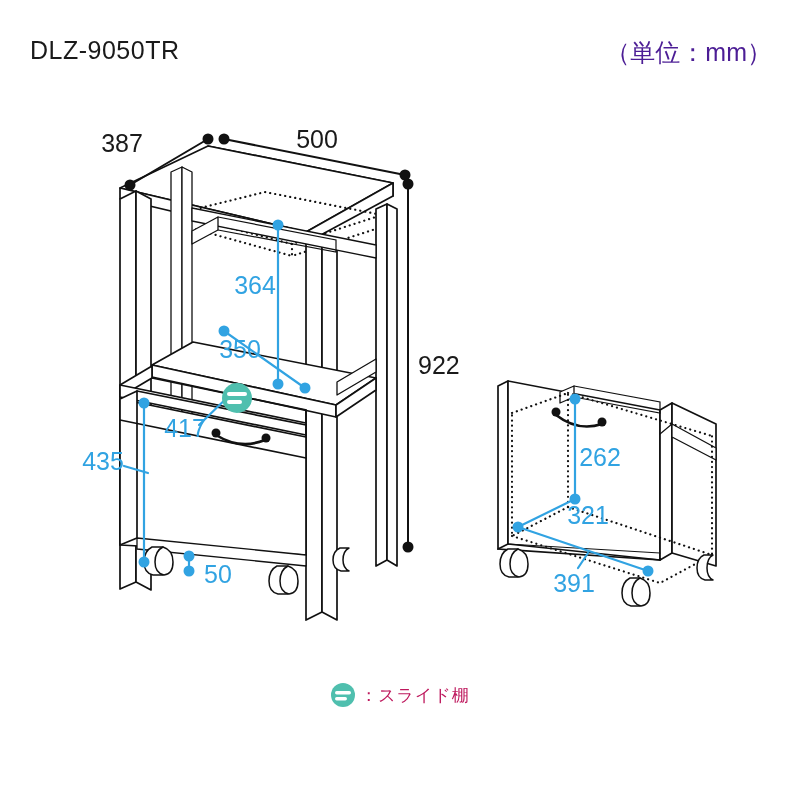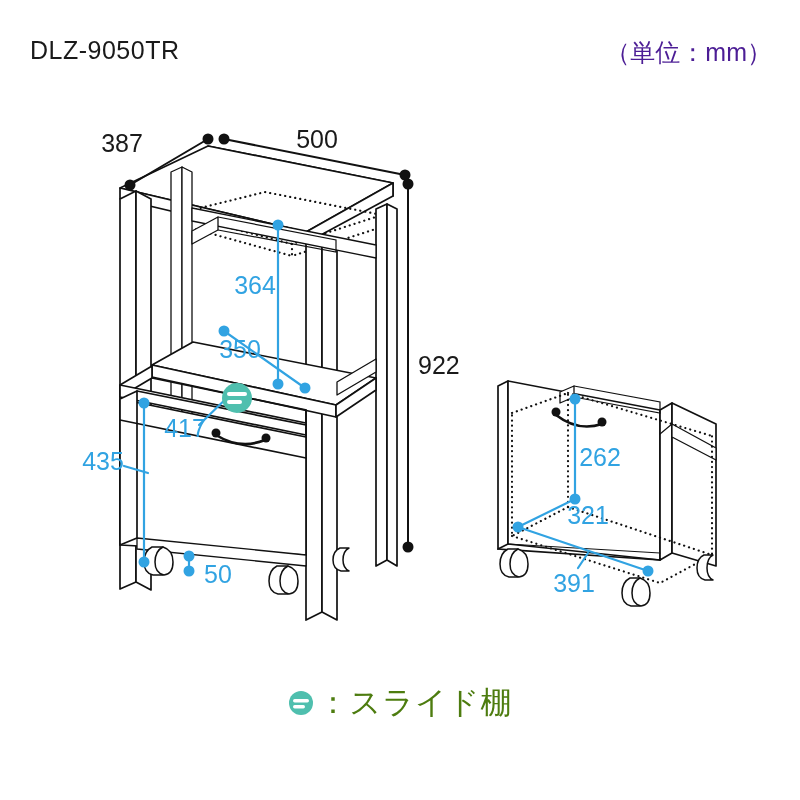--- a/index.html
+++ b/index.html
@@ -46,23 +46,23 @@
     align-items: center;
     justify-content: center;
     gap: 4px;
   }
   .legend-icon {
     width: 26px;
     height: 26px;
     flex: 0 0 auto;
   }
   #legend-text {
-    font-size: 31px;
+    font-size: 17px;
     letter-spacing: 1px;
-    color: #4d7c0f;
+    color: #be185d;
     white-space: nowrap;
   }
   svg#drawing {
     position: absolute;
     left: 0;
     top: 0;
     width: 800px;
     height: 800px;
   }
   .wood-face { fill: #ffffff; stroke: #111111; stroke-width: 1.7; stroke-linejoin: round; }

